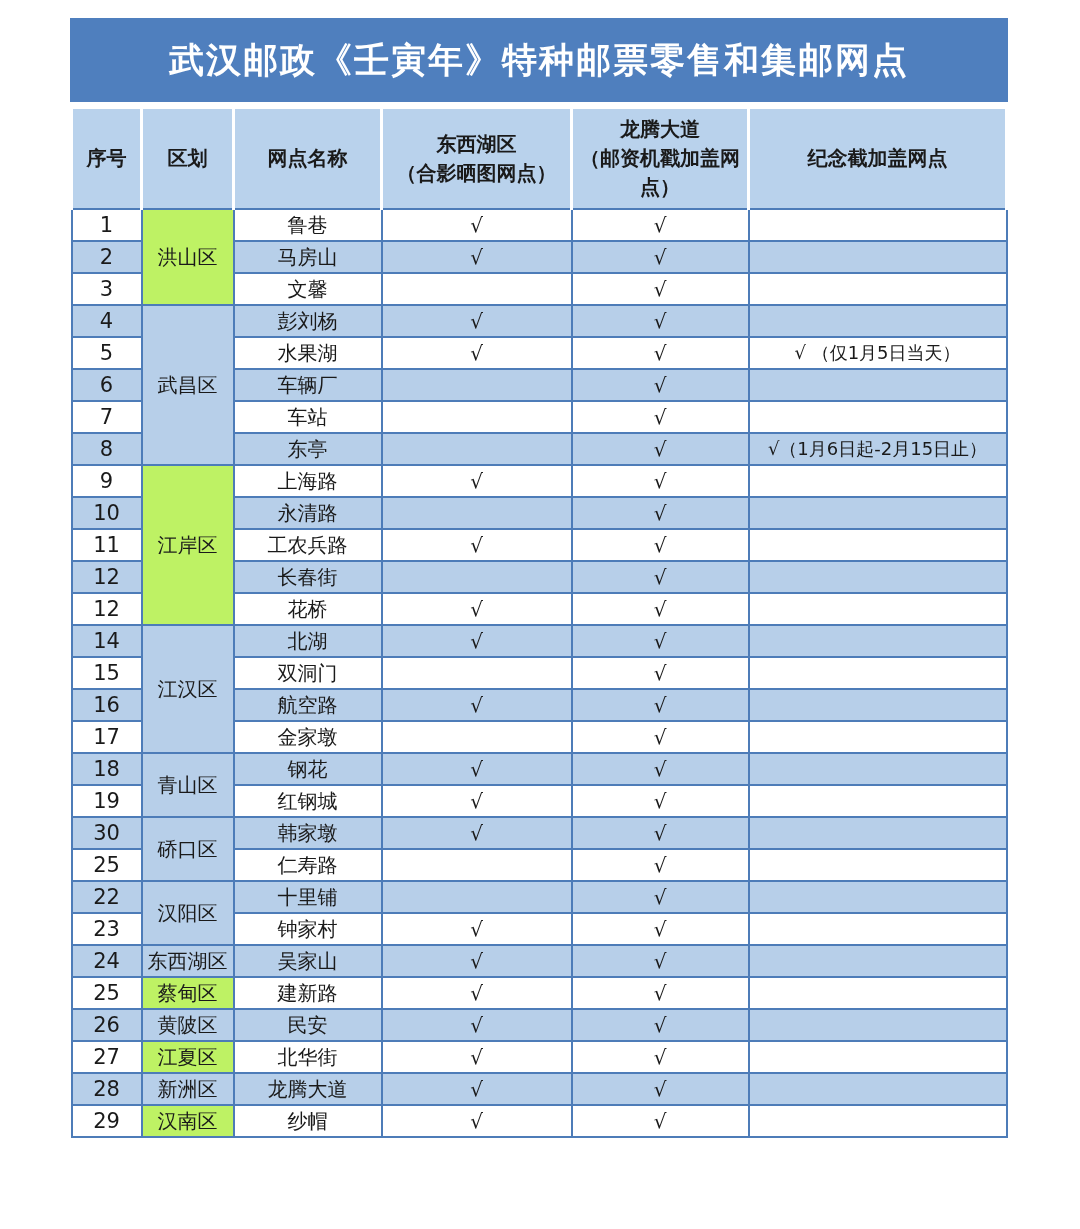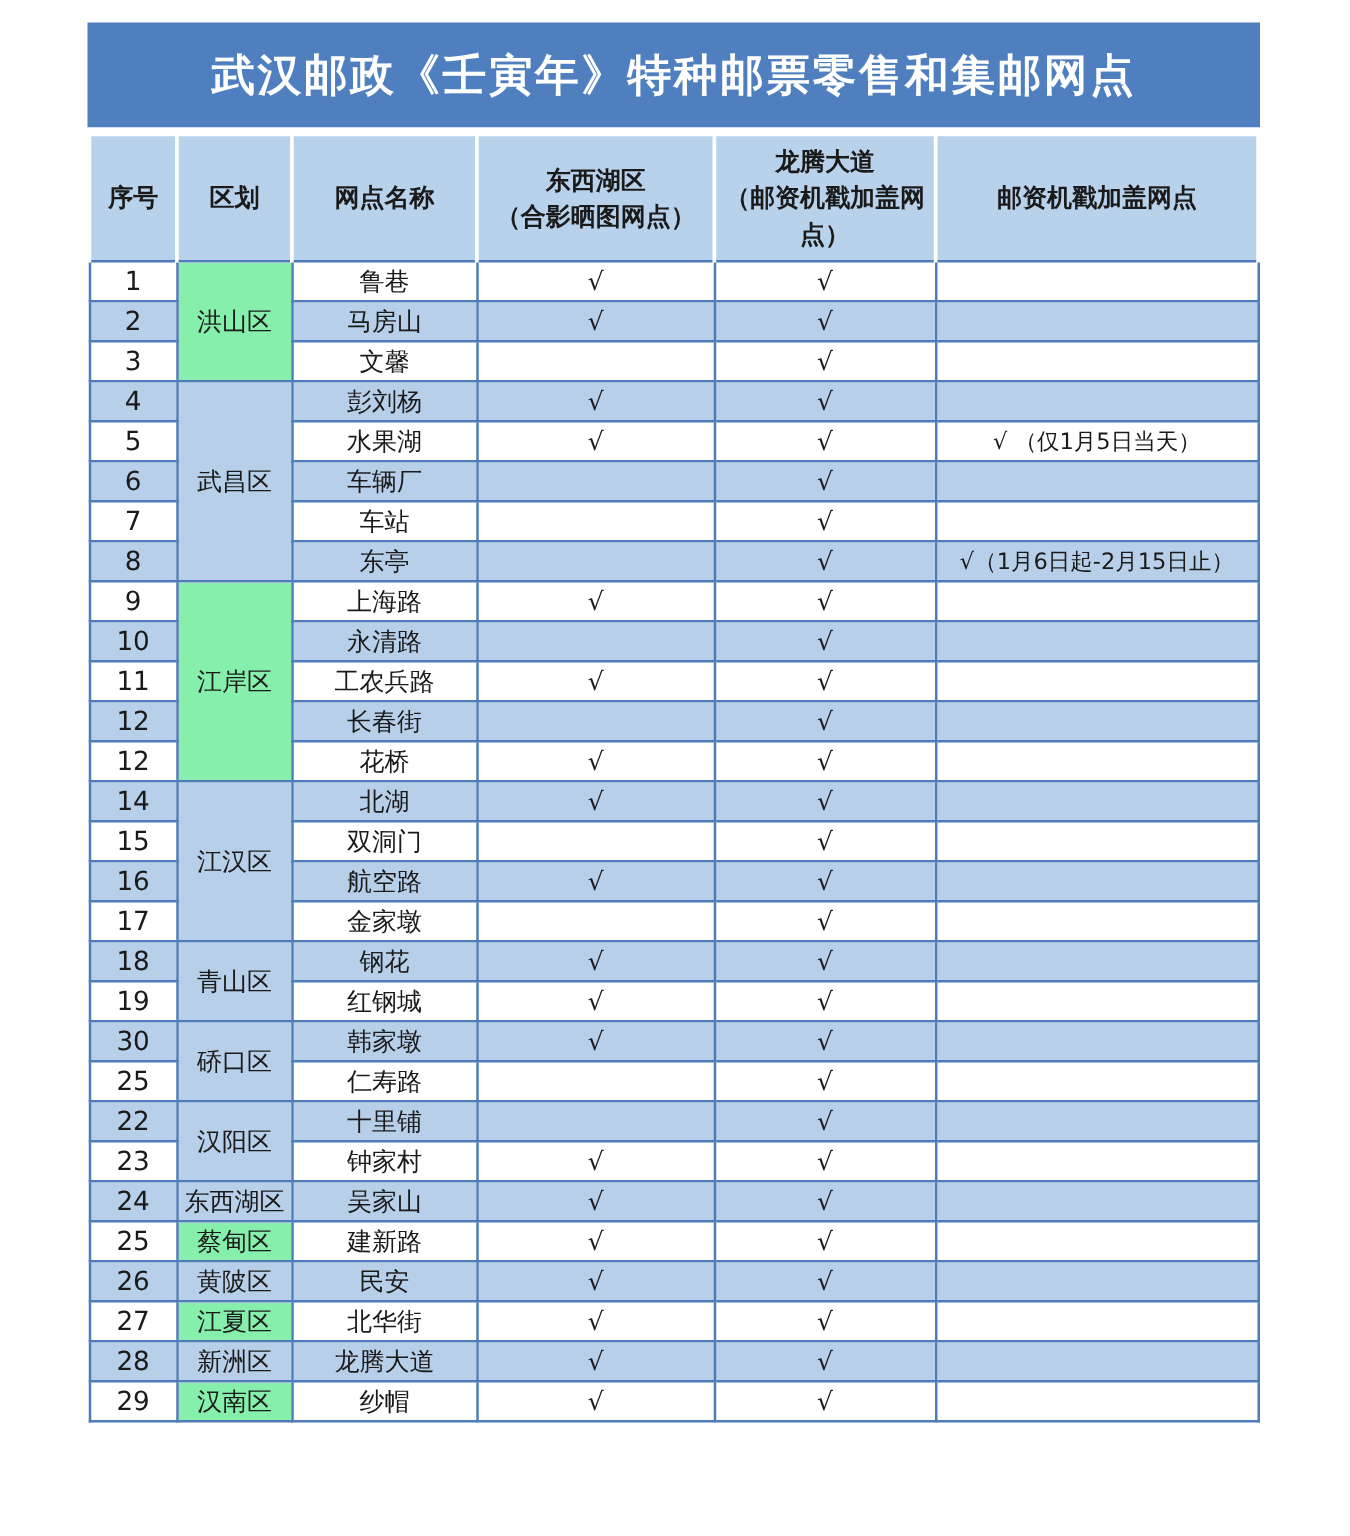--- a/index.html
+++ b/index.html
@@ -37,21 +37,21 @@
   }
   td{
     background:#ffffff;
     border:2px solid var(--border-color);
     text-align:center;vertical-align:middle;
     font-size:20px;height:32px;padding:0 2px;
     overflow:hidden;white-space:nowrap;
   }
   tr.alt td{background:var(--row-alt);}
   td.shade-blue{background:var(--row-alt);}
-  td.shade-white{background:#86efac;}
+  td.shade-white{background:#bef264;}
   td[data-name="machine-postmark-cell"]{font-size:18px;}
   td[data-name="row-number-cell"]{font-size:21px;}
 </style>
 </head>
 <body>
 
 <div class="sheet" data-name="stamp-outlets-sheet">
   <div class="title-bar" data-name="page-title">武汉邮政《壬寅年》特种邮票零售和集邮网点</div>
   <div class="gap" data-name="title-table-divider"></div>
   <table data-name="outlets-table">
@@ -76,21 +76,21 @@
         </th>
         <th data-name="col-header-retail">
           <div data-name="col-header-label">东西湖区</div>
           <div class="sub" data-name="col-header-sublabel">（合影晒图网点）</div>
         </th>
         <th data-name="col-header-philately">
           <div data-name="col-header-label">龙腾大道</div>
           <div class="sub" data-name="col-header-sublabel">（邮资机戳加盖网点）</div>
         </th>
         <th data-name="col-header-machine-postmark">
-          <div data-name="col-header-label">邮资机戳加盖网点</div>
+          <div data-name="col-header-label">纪念截加盖网点</div>
         </th>
       </tr>
     </thead>
     <tbody data-name="table-body">
         <tr data-name="table-row">
           <td data-name="row-number-cell">1</td>
           <td data-name="district-cell" rowspan="3" class="shade-white">洪山区</td>
           <td data-name="outlet-name-cell">鲁巷</td>
           <td data-name="retail-check-cell">√</td>
           <td data-name="philately-check-cell">√</td>

